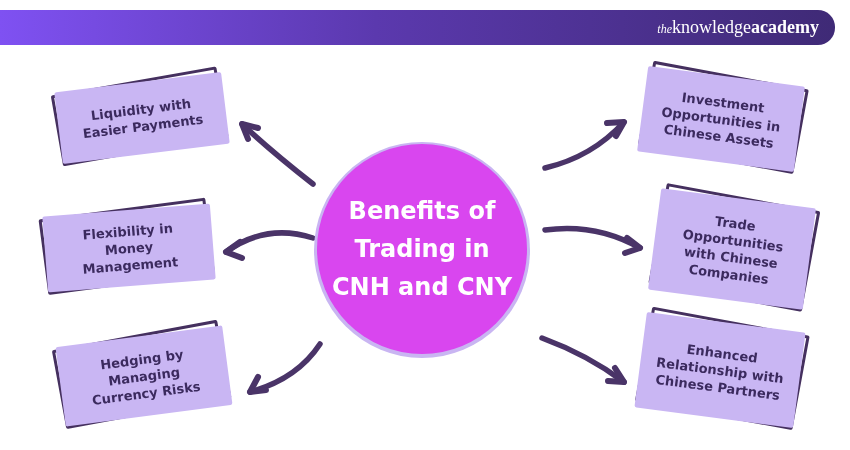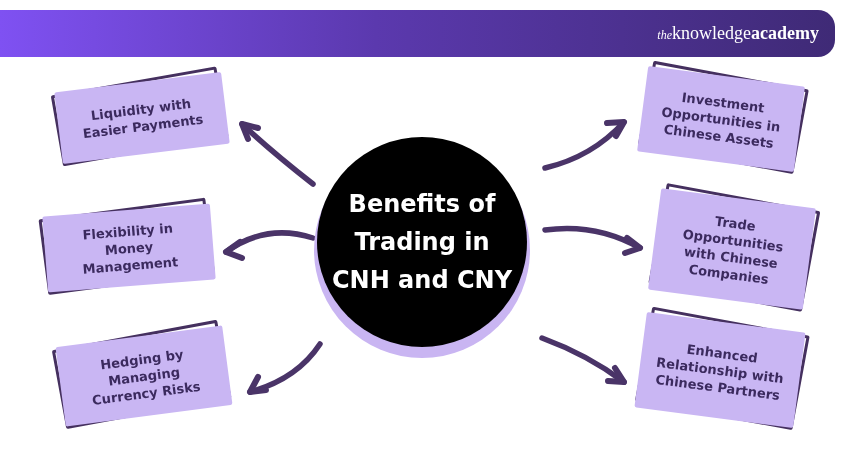--- a/index.html
+++ b/index.html
@@ -8,41 +8,41 @@
     position:relative;
     width:850px; height:450px;
     background:#ffffff;
     overflow:hidden;
     font-family:"Liberation Sans", sans-serif;
   }
 
   
   .banner {
     position:absolute; left:0; top:10px;
-    width:835px; height:47px;
+    width:835px; height:35px;
     border-radius:0 17px 17px 0;
     background:linear-gradient(90deg,#7f51f2 0%, #5b39ae 45%, #3f2a76 100%);
     display:flex; align-items:center; justify-content:flex-end;
     padding-right:16px;
   }
   .logo { color:#ffffff; font-family:"Liberation Serif", serif; white-space:nowrap; }
   .logo .the { font-style:italic; font-size:12px; }
   .logo .kn  { font-size:18px; font-weight:400; }
   .logo .ac  { font-size:18px; font-weight:700; }
 
   
   .circle-ring {
     position:absolute; left:314px; top:142px;
     width:216px; height:216px; border-radius:50%;
     background:#c9b5f2;
   }
   .circle-main {
-    position:absolute; left:317px; top:137px;
+    position:absolute; left:317px; top:144px;
     width:210px; height:210px; border-radius:50%;
-    background:#000000;
+    background:#d946ef;
     display:flex; align-items:center; justify-content:center;
   }
   .circle-title {
     font-family:"DejaVu Sans", sans-serif;
     font-weight:700; font-size:24px; line-height:38px;
     color:#ffffff; text-align:center; white-space:pre-line;
   }
 
   
   .note { position:absolute; }

